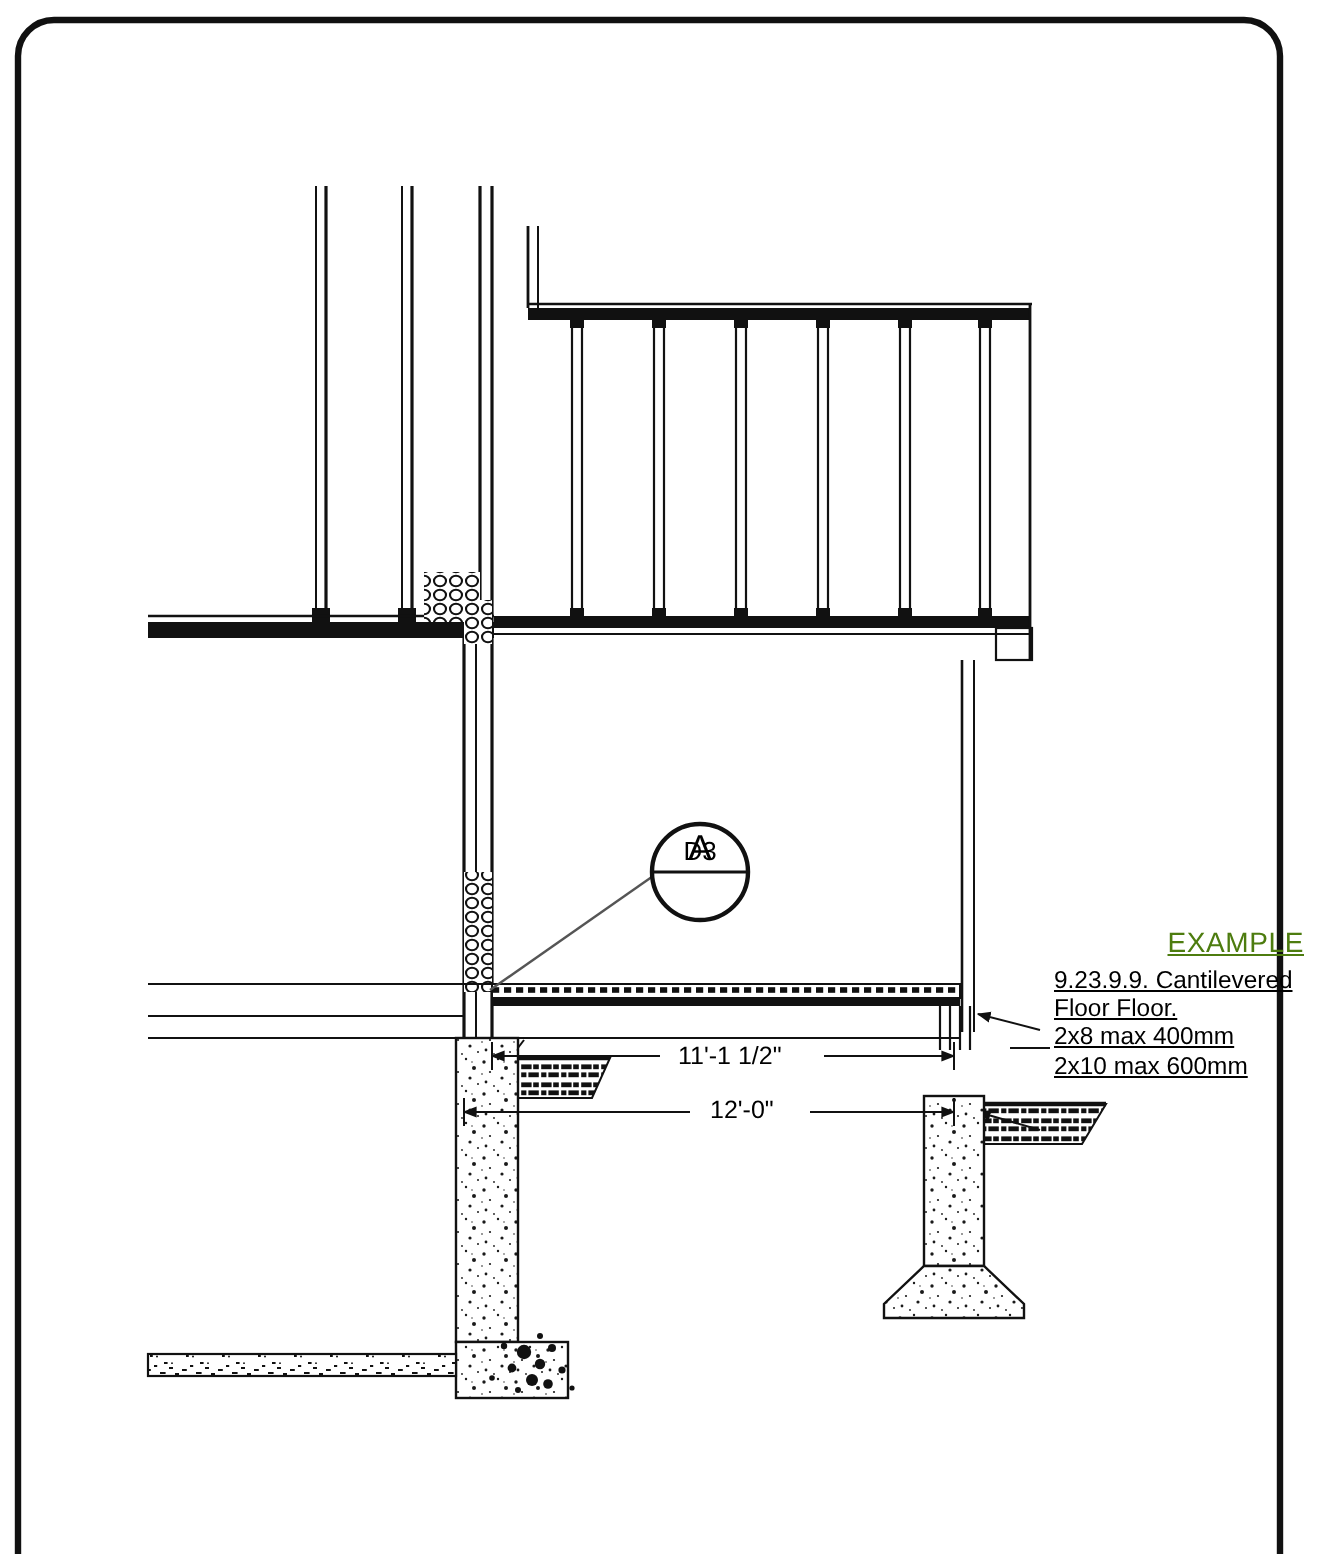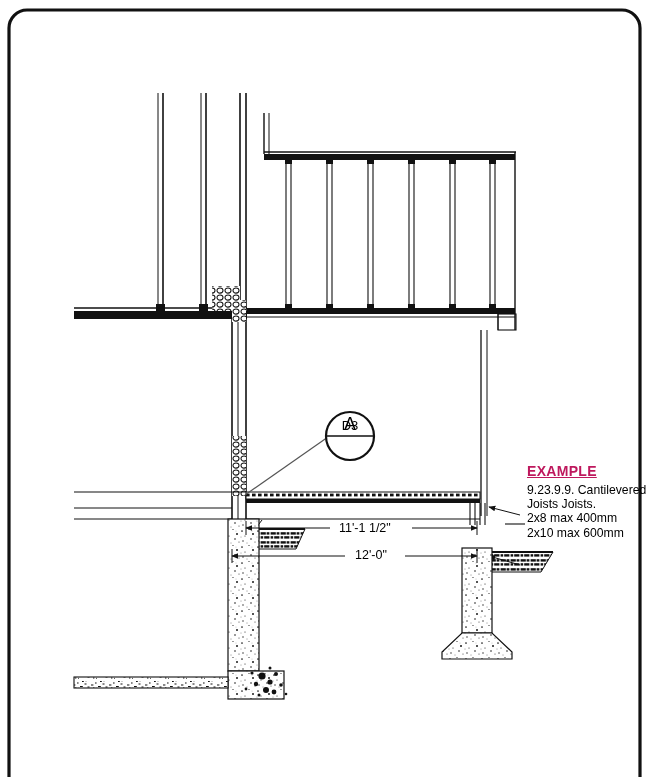--- a/index.html
+++ b/index.html
@@ -27,36 +27,37 @@
     height: 777px;
     display: block;
   }
   .note-block {
     position: absolute;
     left: 527px;
     top: 463px;
     width: 125px;
   }
   .note-title {
-    color: #be185d;
+    color: #4d7c0f;
     font-size: 14px;
-    font-weight: bold;
+    font-weight: normal;
     text-decoration: underline;
-    text-align: left;
+    text-align: right;
     letter-spacing: 0.3px;
     line-height: 16px;
     margin: 0 0 4px 0;
     white-space: nowrap;
   }
   .note-line {
     color: #000000;
     font-size: 12.2px;
     line-height: 14.2px;
     white-space: nowrap;
     margin: 0;
+    text-decoration: underline;
   }
   .dim-label {
     position: absolute;
     font-size: 12.5px;
     color: #000000;
     background: #ffffff;
     padding: 0 3px;
     white-space: nowrap;
   }
   #dim-a-label { left: 336px; top: 521px; }
@@ -290,18 +291,18 @@
 
   <div class="bubble-text" id="bubble-top">A</div>
   <div class="bubble-text" id="bubble-bot">D3</div>
 
   <div class="dim-label" id="dim-a-label">11'-1 1/2"</div>
   <div class="dim-label" id="dim-b-label">12'-0"</div>
 
   <div class="note-block">
     <div class="note-title">EXAMPLE</div>
     <div class="note-line">9.23.9.9. Cantilevered</div>
-    <div class="note-line">Joists Joists.</div>
+    <div class="note-line">Floor Floor.</div>
     <div class="note-line">2x8 max 400mm</div>
     <div class="note-line">2x10 max 600mm</div>
   </div>
 
 </div>
 
 </body></html>

